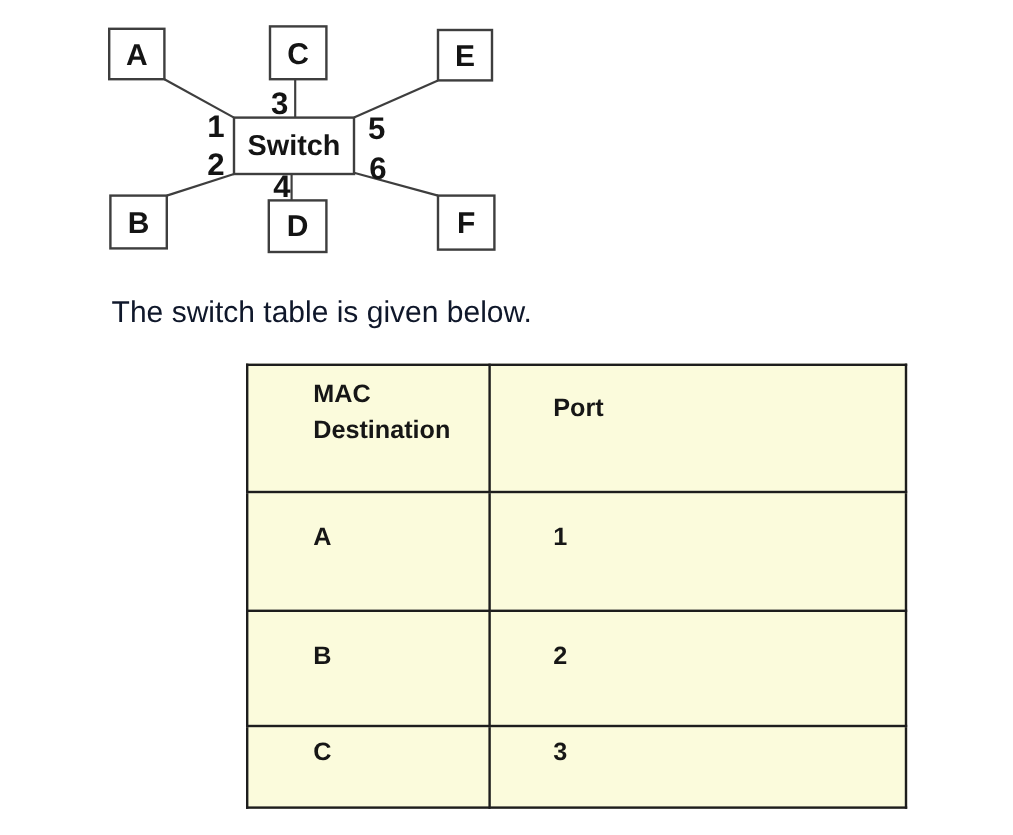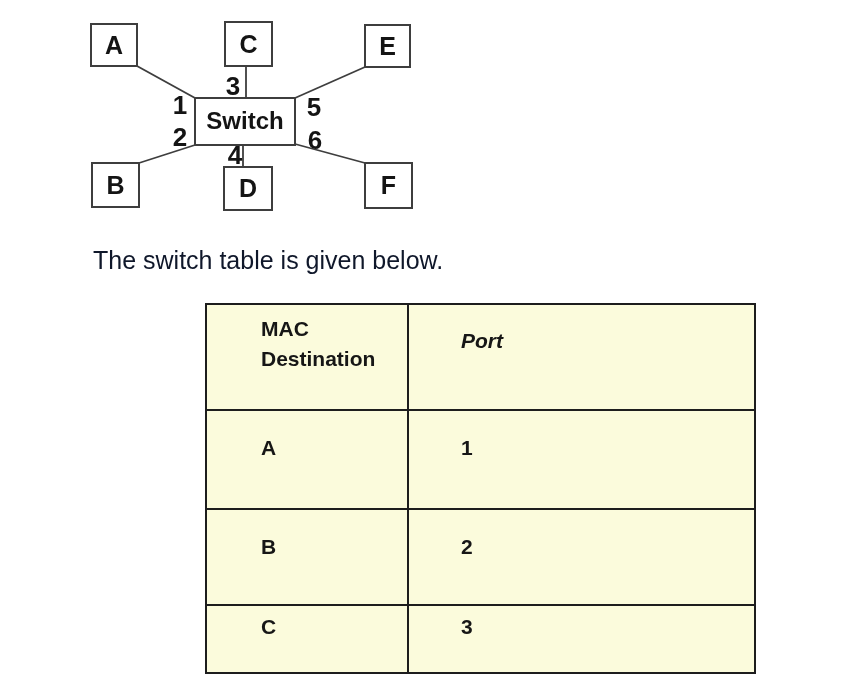--- a/index.html
+++ b/index.html
@@ -53,21 +53,21 @@
     vertical-align: top; text-align: left;
     font-size: 21px; font-weight: 700; color: #161616;
     line-height: 24px;
   }
   .row-header { height: 106px; }
   .row-a { height: 99px; }
   .row-b { height: 96px; }
   .row-c { height: 68px; }
   .cell-mac-header { padding: 9px 0 0 54px; }
   .cell-mac-header .hline { line-height: 30px; }
-  .cell-port-header { padding: 24px 0 0 52px; font-style: italic; }
+  .cell-port-header { padding: 24px 0 0 52px; }
   .cell-mac { padding: 25px 0 0 54px; }
   .cell-port { padding: 25px 0 0 52px; }
   .row-c .cell-mac, .row-c .cell-port { padding-top: 9px; }
 </style>
 </head>
 <body>
 
 <div class="page">
 
   <svg class="diagram-svg" width="460" height="230" viewBox="0 0 460 230">

